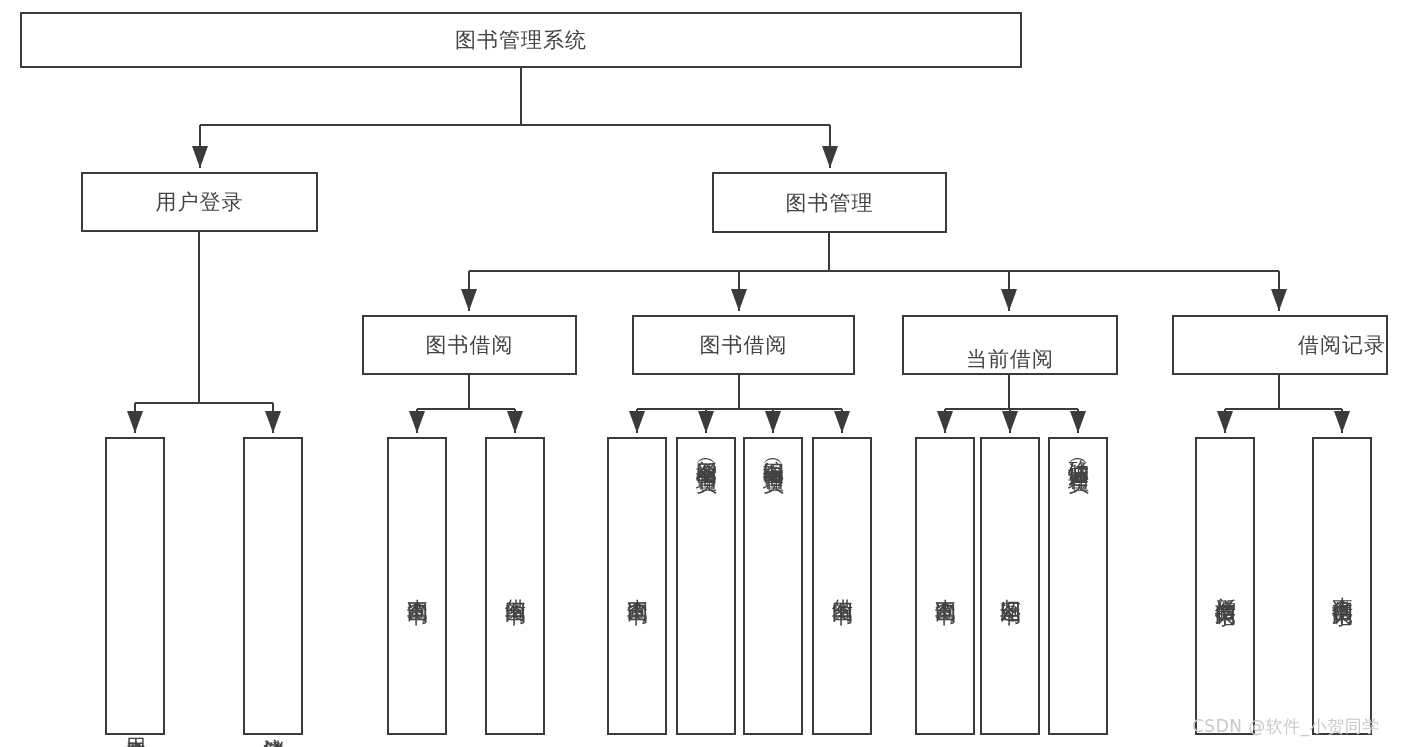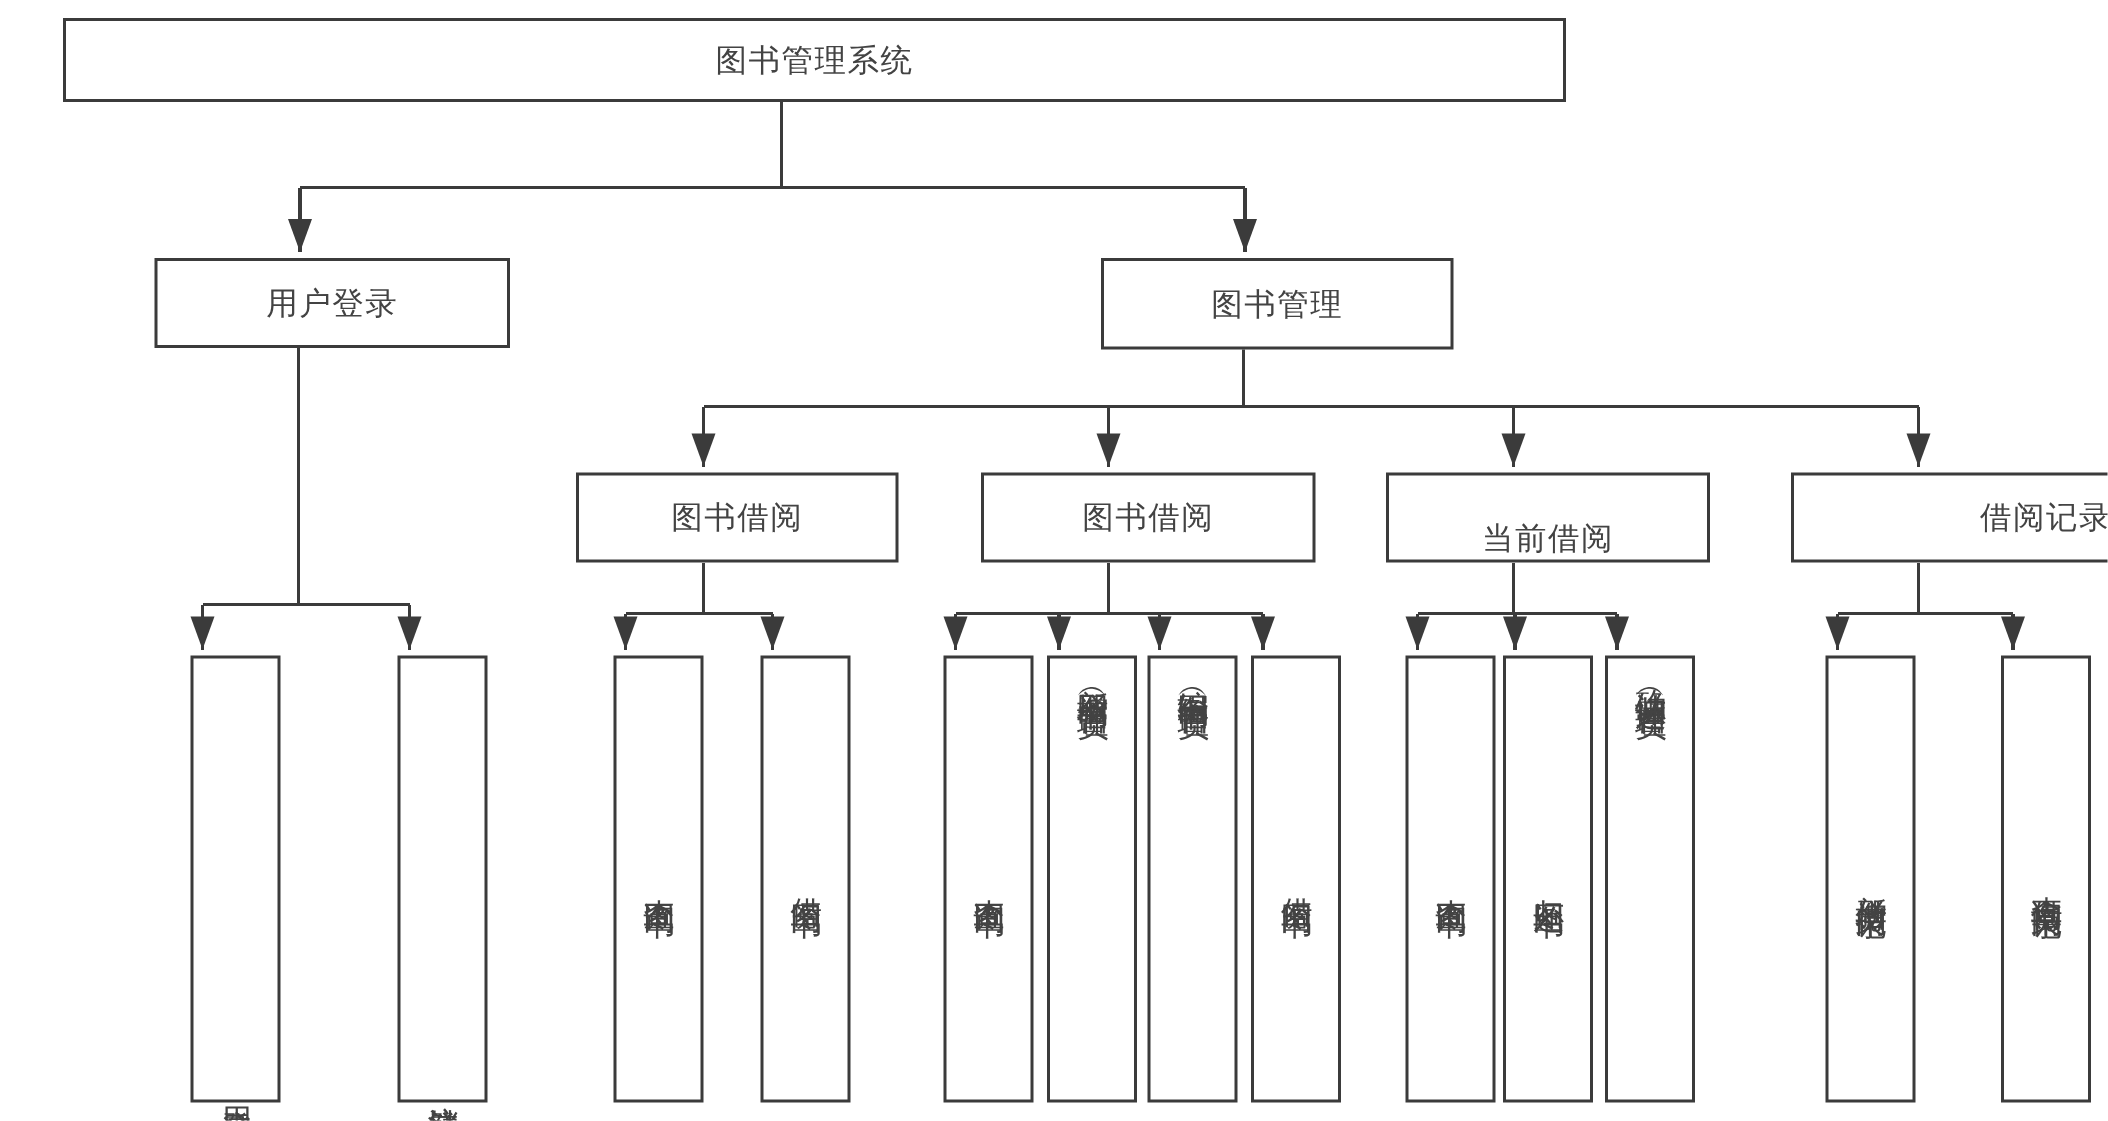--- a/index.html
+++ b/index.html
@@ -11,21 +11,20 @@
   svg#wires{position:absolute;left:0;top:0;width:1405px;height:747px;}
   .node{
     position:absolute;
     background:#ffffff;
     border:2.5px solid #3b3b3b;
     box-sizing:border-box;
     display:flex;
     align-items:center;
     justify-content:center;
     color:#434343;
-    margin-left:22px;
   }
   .node.horiz{
     font-size:21px;
     letter-spacing:1px;
   }
   .node.vert{
     writing-mode:vertical-rl;
     text-orientation:upright;
     font-size:21px;
     letter-spacing:2px;
@@ -164,14 +163,15 @@
         <span class="lbl">确认归还（管理员）</span>
       </div>
       <div class="node vert" style="left: 1195px; top: 437px; width: 60px; height: 298px; border-color: rgb(59, 59, 59); color: rgb(67, 67, 67); background: rgb(255, 255, 255); align-items: center; justify-content: center;">
         <span class="lbl">新增借阅记录</span>
       </div>
       <div class="node vert" style="left: 1312px; top: 437px; width: 60px; height: 298px; border-color: rgb(59, 59, 59); color: rgb(67, 67, 67); background: rgb(255, 255, 255); align-items: center; justify-content: center;">
         <span class="lbl">查询借阅记录</span>
       </div>
     </div>
 
+  <div class="watermark" style="left:1192px;top:715px;">CSDN @软件_小贺同学</div>
 
 </div>
 
 </body></html>

